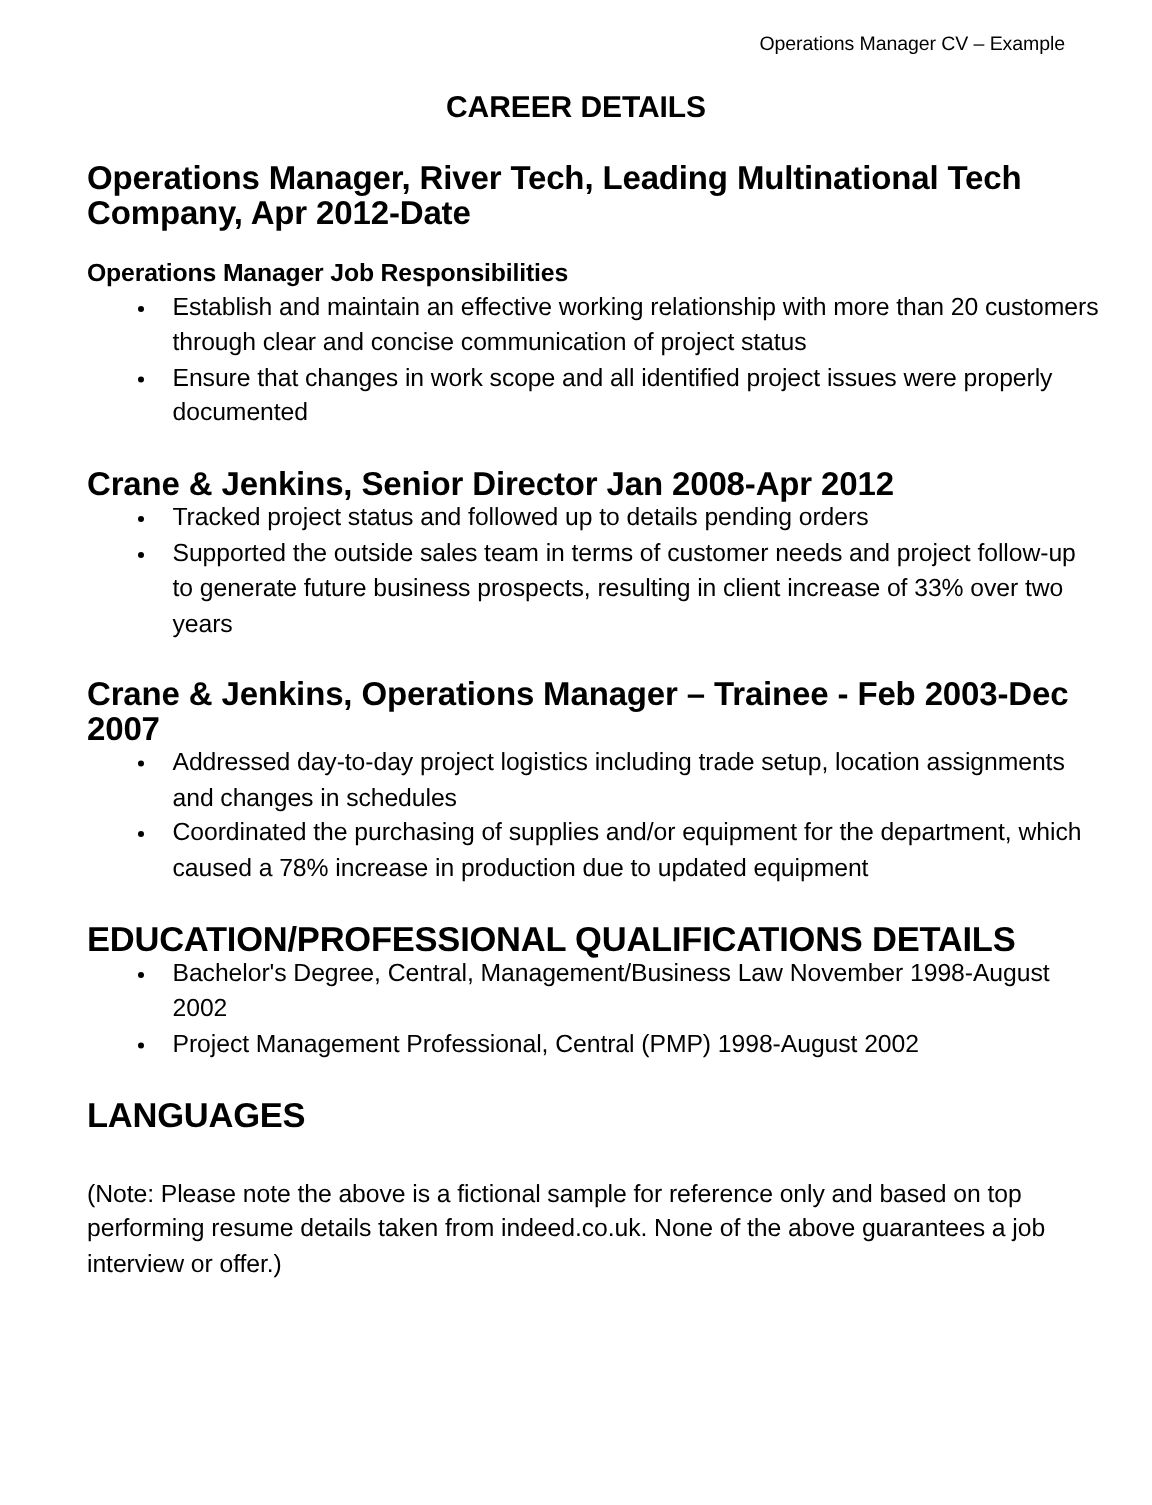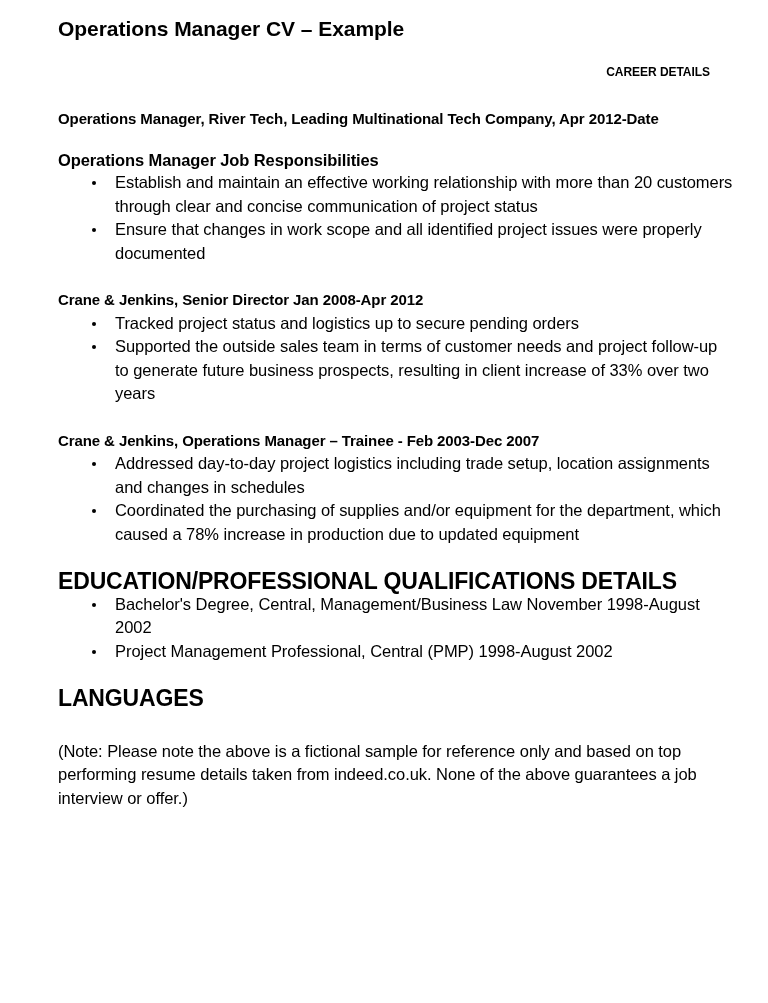--- a/index.html
+++ b/index.html
@@ -20,46 +20,46 @@
     width: 768px;
     height: 1003px;
     box-sizing: border-box;
     padding: 18px 33px 0 58px;
     background: #ffffff;
     overflow: hidden;
   }
 
   
   .doc-title {
-    text-align: left;
-    font-weight: bold;
-    font-size: 21px;
+    text-align: right;
+    font-weight: normal;
+    font-size: 13px;
     line-height: 22px;
     margin: 0;
     padding-right: 25px;
     letter-spacing: -0.05px;
   }
   .doc-subtitle {
-    text-align: right;
+    text-align: center;
     font-weight: bold;
-    font-size: 12px;
+    font-size: 20px;
     line-height: 24px;
     margin: 20px 0 0 0;
     padding-right: 25px;
     letter-spacing: -0.05px;
   }
 
   
   .section {
     margin-top: 24px;
   }
 
   .section-heading {
     font-weight: bold;
-    font-size: 15px;
+    font-size: 22px;
     line-height: 22.5px;
     margin: 0;
     letter-spacing: -0.1px;
   }
   .section-heading.caps {
     font-size: 23px;
     letter-spacing: -0.15px;
   }
 
   .sub-heading {
@@ -128,21 +128,21 @@
       </li>
     </ul>
   </div>
 
   <div class="section">
     <div class="section-heading">Crane &amp; Jenkins, Senior Director Jan 2008-Apr 2012</div>
 
     <ul class="bullets">
       <li>
         <span class="dot"></span>
-        <span>Tracked project status and logistics up to secure pending orders</span>
+        <span>Tracked project status and followed up to details pending orders</span>
       </li>
       <li>
         <span class="dot"></span>
         <span>Supported the outside sales team in terms of customer needs and project follow-up to generate future business prospects, resulting in client increase of 33% over two years</span>
       </li>
     </ul>
   </div>
 
   <div class="section">
     <div class="section-heading">Crane &amp; Jenkins, Operations Manager – Trainee - Feb 2003-Dec 2007</div>

